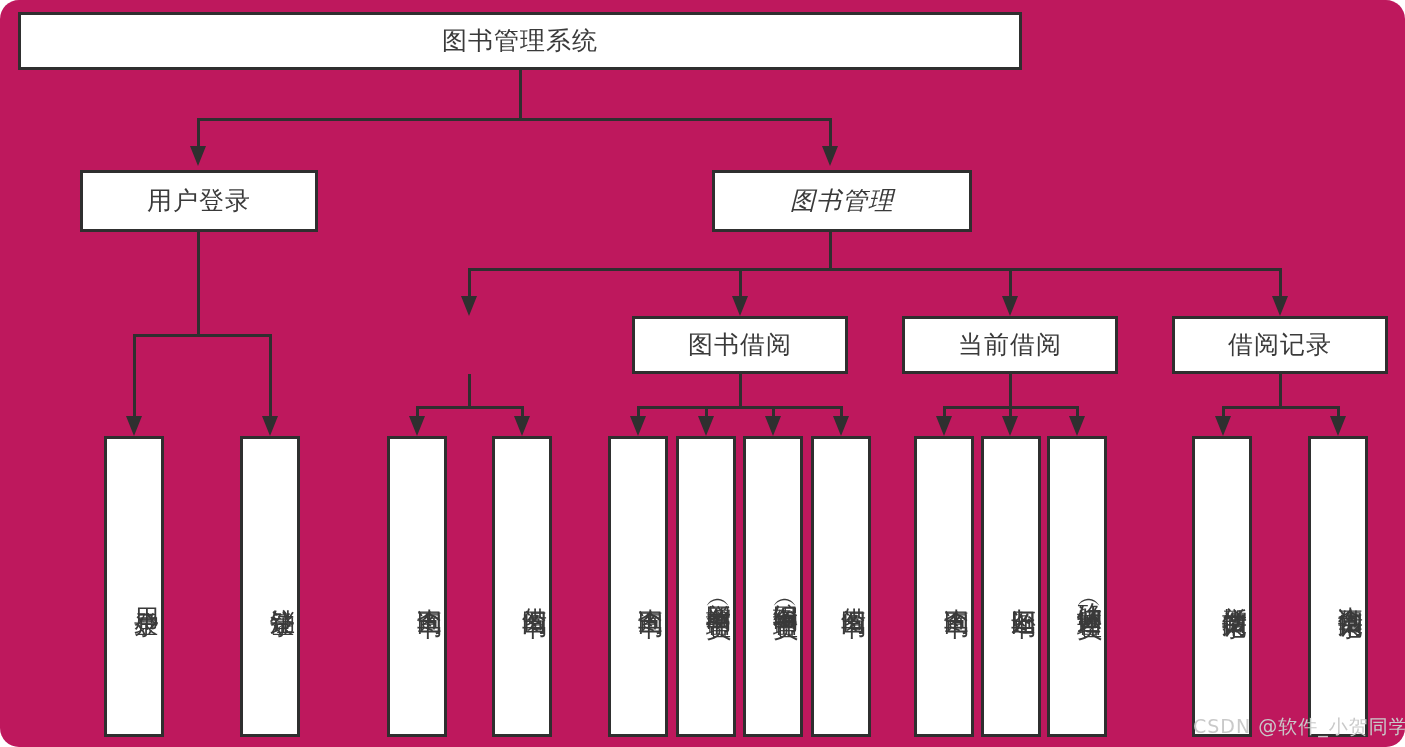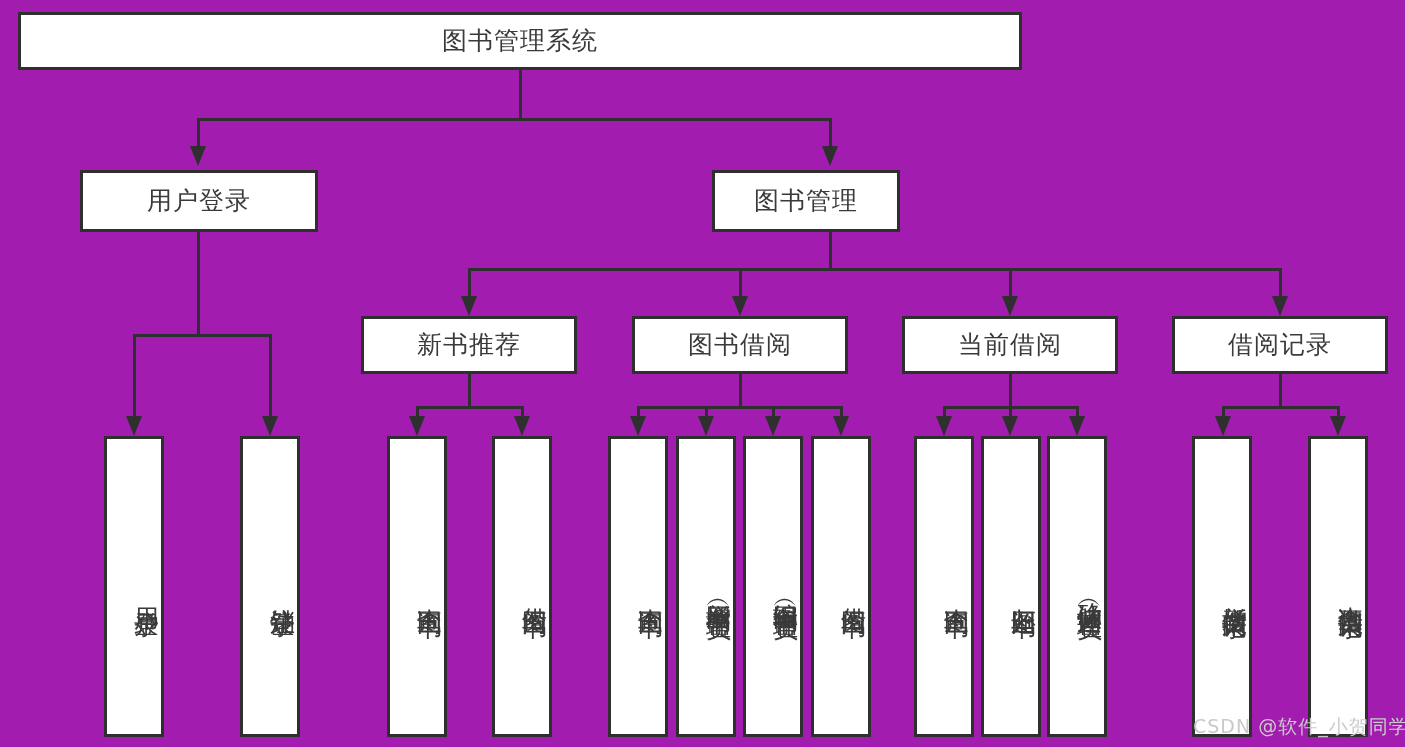--- a/index.html
+++ b/index.html
@@ -7,22 +7,23 @@
     padding: 0;
     background: #ffffff;
   }
   body {
     font-family: "DejaVu Sans", "Liberation Sans", sans-serif;
   }
   #canvas {
     position: relative;
     width: 1405px;
     height: 747px;
-    background: #a21caf;
+    background: #be185d;
     overflow: hidden;
+    border-radius: 19px;
   }
   .node {
     position: absolute;
     box-sizing: border-box;
     border: 3px solid #2f2f2f;
     background: #ffffff;
     display: flex;
     align-items: center;
     justify-content: center;
     color: #3a3a3a;
@@ -84,21 +85,21 @@
   <div class="edge h" style="left:197px; top:118px; width:635px; height:3px;"></div>
 
   <div class="edge v" style="left:197px; top:118px; width:3px; height:30px;"></div>
   <div class="arrow" style="left:190px; top:146px;"></div>
   <div class="edge v" style="left:829px; top:118px; width:3px; height:30px;"></div>
   <div class="arrow" style="left:822px; top:146px;"></div>
 
   <div class="node horiz" style="left:80px; top:170px; width:238px; height:62px;">
     <span>用户登录</span>
   </div>
-  <div class="node horiz" style="left:712px; top:170px; width:188px; height:62px;">
+  <div class="node horiz" style="left:712px; top:170px; width:260px; height:62px;font-style:italic;">
     <span>图书管理</span>
   </div>
 
   <div class="edge v" style="left:197px; top:232px; width:3px; height:104px;"></div>
   <div class="edge h" style="left:133px; top:334px; width:139px; height:3px;"></div>
   <div class="edge v" style="left:133px; top:334px; width:3px; height:84px;"></div>
   <div class="arrow" style="left:126px; top:416px;"></div>
   <div class="edge v" style="left:269px; top:334px; width:3px; height:84px;"></div>
   <div class="arrow" style="left:262px; top:416px;"></div>
 
@@ -106,23 +107,20 @@
   <div class="edge h" style="left:468px; top:268px; width:814px; height:3px;"></div>
   <div class="edge v" style="left:468px; top:268px; width:3px; height:30px;"></div>
   <div class="arrow" style="left:461px; top:296px;"></div>
   <div class="edge v" style="left:739px; top:268px; width:3px; height:30px;"></div>
   <div class="arrow" style="left:732px; top:296px;"></div>
   <div class="edge v" style="left:1009px; top:268px; width:3px; height:30px;"></div>
   <div class="arrow" style="left:1002px; top:296px;"></div>
   <div class="edge v" style="left:1279px; top:268px; width:3px; height:30px;"></div>
   <div class="arrow" style="left:1272px; top:296px;"></div>
 
-  <div class="node horiz" style="left:361px; top:316px; width:216px; height:58px;">
-    <span>新书推荐</span>
-  </div>
   <div class="node horiz" style="left:902px; top:316px; width:216px; height:58px;">
     <span>当前借阅</span>
   </div>
   <div class="node horiz" style="left:632px; top:316px; width:216px; height:58px;">
     <span>图书借阅</span>
   </div>
   <div class="node horiz" style="left:1172px; top:316px; width:216px; height:58px;">
     <span>借阅记录</span>
   </div>
 

